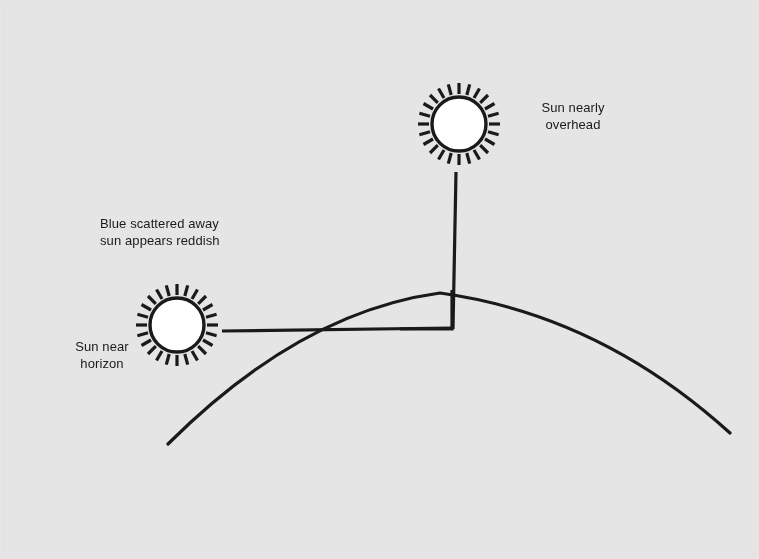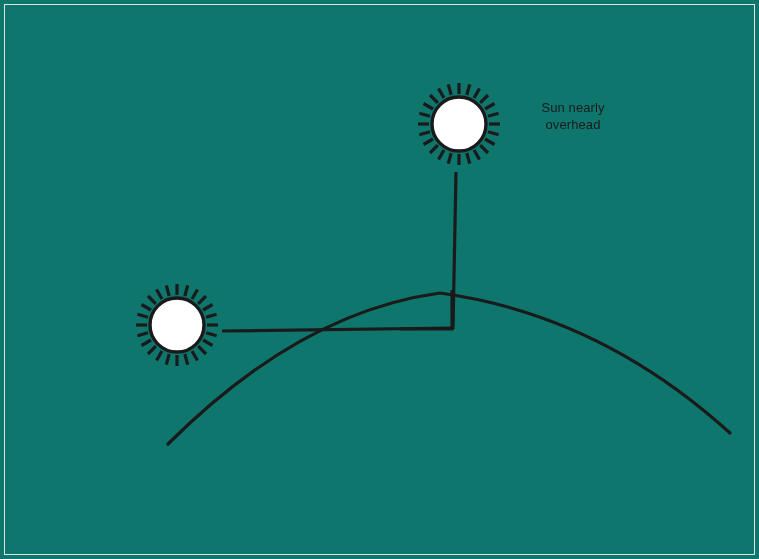--- a/index.html
+++ b/index.html
@@ -7,21 +7,21 @@
     padding: 0;
     background: #ffffff;
   }
   body {
     font-family: "Liberation Sans", sans-serif;
   }
   #figure-root {
     position: relative;
     width: 759px;
     height: 559px;
-    background: #0f766e;
+    background: #e5e5e5;
     box-sizing: border-box;
     overflow: hidden;
   }
   #figure-border {
     position: absolute;
     left: 4px;
     top: 4px;
     width: 751px;
     height: 551px;
     border: 1px solid #e2e2e2;
@@ -144,16 +144,20 @@
         <line x1="437.8" y1="102.8" x2="430.0" y2="95.0"></line>
         <line x1="444.0" y1="98.0" x2="438.5" y2="88.5"></line>
         <line x1="451.2" y1="95.0" x2="448.3" y2="84.4"></line>
       </g>
     </g>
   </svg>
 
   <div class="label" id="label-sun-overhead">Sun nearly
 overhead</div>
 
+  <div class="label" id="label-scatter-note">Blue scattered away
+sun appears reddish</div>
 
+  <div class="label" id="label-sun-horizon">Sun near
+horizon</div>
 
 
 </div>
 
 </body></html>

